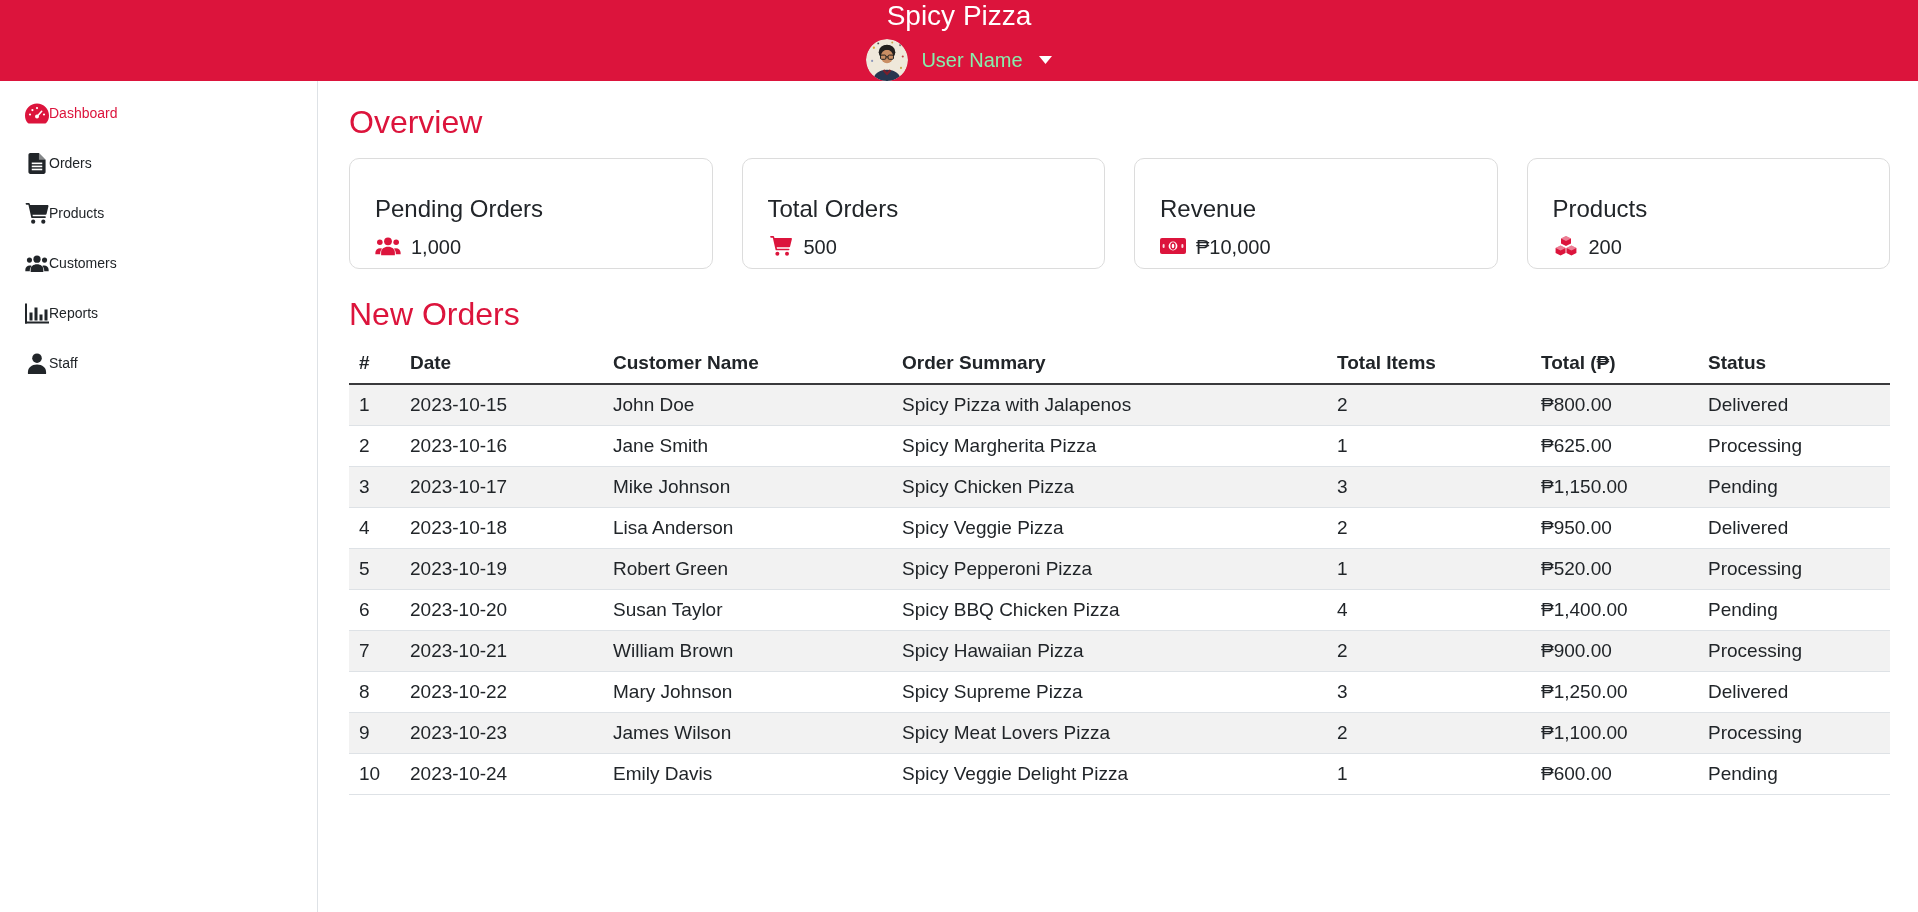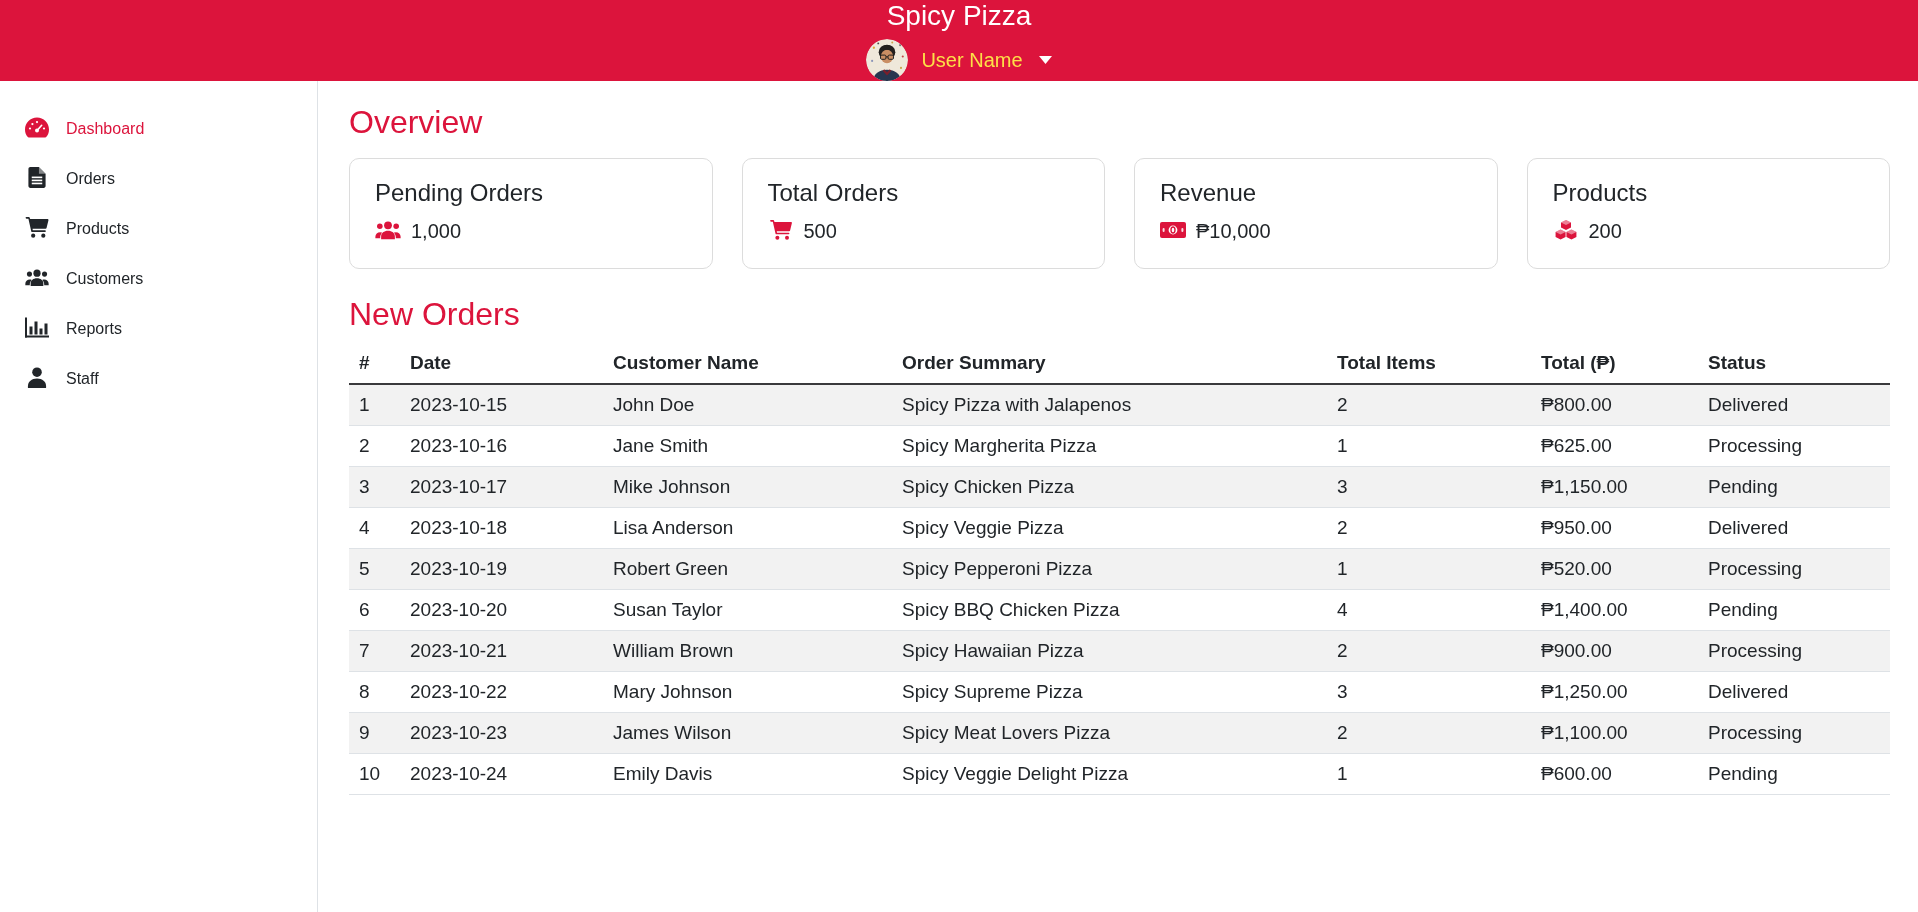--- a/index.html
+++ b/index.html
@@ -17,44 +17,44 @@
     overflow:hidden;
   }
   
   .topbar{
     height:81px;background:var(--accent);
     display:flex;align-items:center;justify-content:space-between;
     padding:0 26px;
     flex-direction:column;
   }
   .brand{color:#fff;font-size:28px;font-weight:400;cursor:pointer;}
-  .user-menu{display:flex;align-items:center;gap:13px;color:#fde047;font-size:20px;cursor:pointer;}
+  .user-menu{display:flex;align-items:center;gap:13px;color:#86efac;font-size:20px;cursor:pointer;}
   .avatar{width:42px;height:42px;border-radius:50%;overflow:hidden;flex-shrink:0;}
   .avatar svg{width:100%;height:100%;display:block;}
   .caret{width:13px;height:8px;display:inline-block;margin-left:3px;}
   .caret svg{width:100%;height:100%;display:block;fill:#fff;}
   
   .layout{display:flex;height:831px;}
   .sidebar{width:318px;flex-shrink:0;border-right:1px solid var(--border);padding-top:7px;background:#fff;}
   .nav-item{
-    display:flex;align-items:flex-end;gap:17px;height:50px;
-    padding:0 12px 0 25px;font-size:16px;color:var(--text);
+    display:flex;align-items:center;height:50px;
+    padding:0 12px 0 25px;font-size:14px;color:var(--text);
     text-decoration:none;cursor:pointer;
   }
   .nav-item.active{color:var(--accent);}
   .nav-item .icon{width:24px;height:21px;display:flex;align-items:center;justify-content:center;flex-shrink:0;}
   .nav-item .icon svg{width:100%;height:100%;}
   
   .main{flex:1;padding:24px 28px 0 31px;overflow:hidden;}
   .section-title{font-size:32px;font-weight:400;color:var(--accent);line-height:1.1;}
   .title-overview{margin-bottom:18px;}
   .cards{display:flex;gap:29px;}
   .card{
     flex:1;height:111px;border:1px solid #dcdcdc;border-radius:10px;
-    padding:20px 25px;background:#fff;
+    padding:36px 25px;background:#fff;
   }
   .card-title{font-size:24px;font-weight:400;color:var(--text);margin-bottom:13px;}
   .card-value{display:flex;align-items:flex-start;gap:10px;font-size:20px;color:var(--text);}
   .card-value .icon{width:26px;height:20px;color:var(--accent);display:flex;align-items:center;justify-content:center;}
   .card-value .icon svg{width:100%;height:100%;}
   .title-neworders{margin-top:28px;margin-bottom:15px;}
   
   table{width:100%;border-collapse:collapse;font-size:19px;table-layout:fixed;}
   th{
     text-align:left;font-weight:700;color:var(--text);

